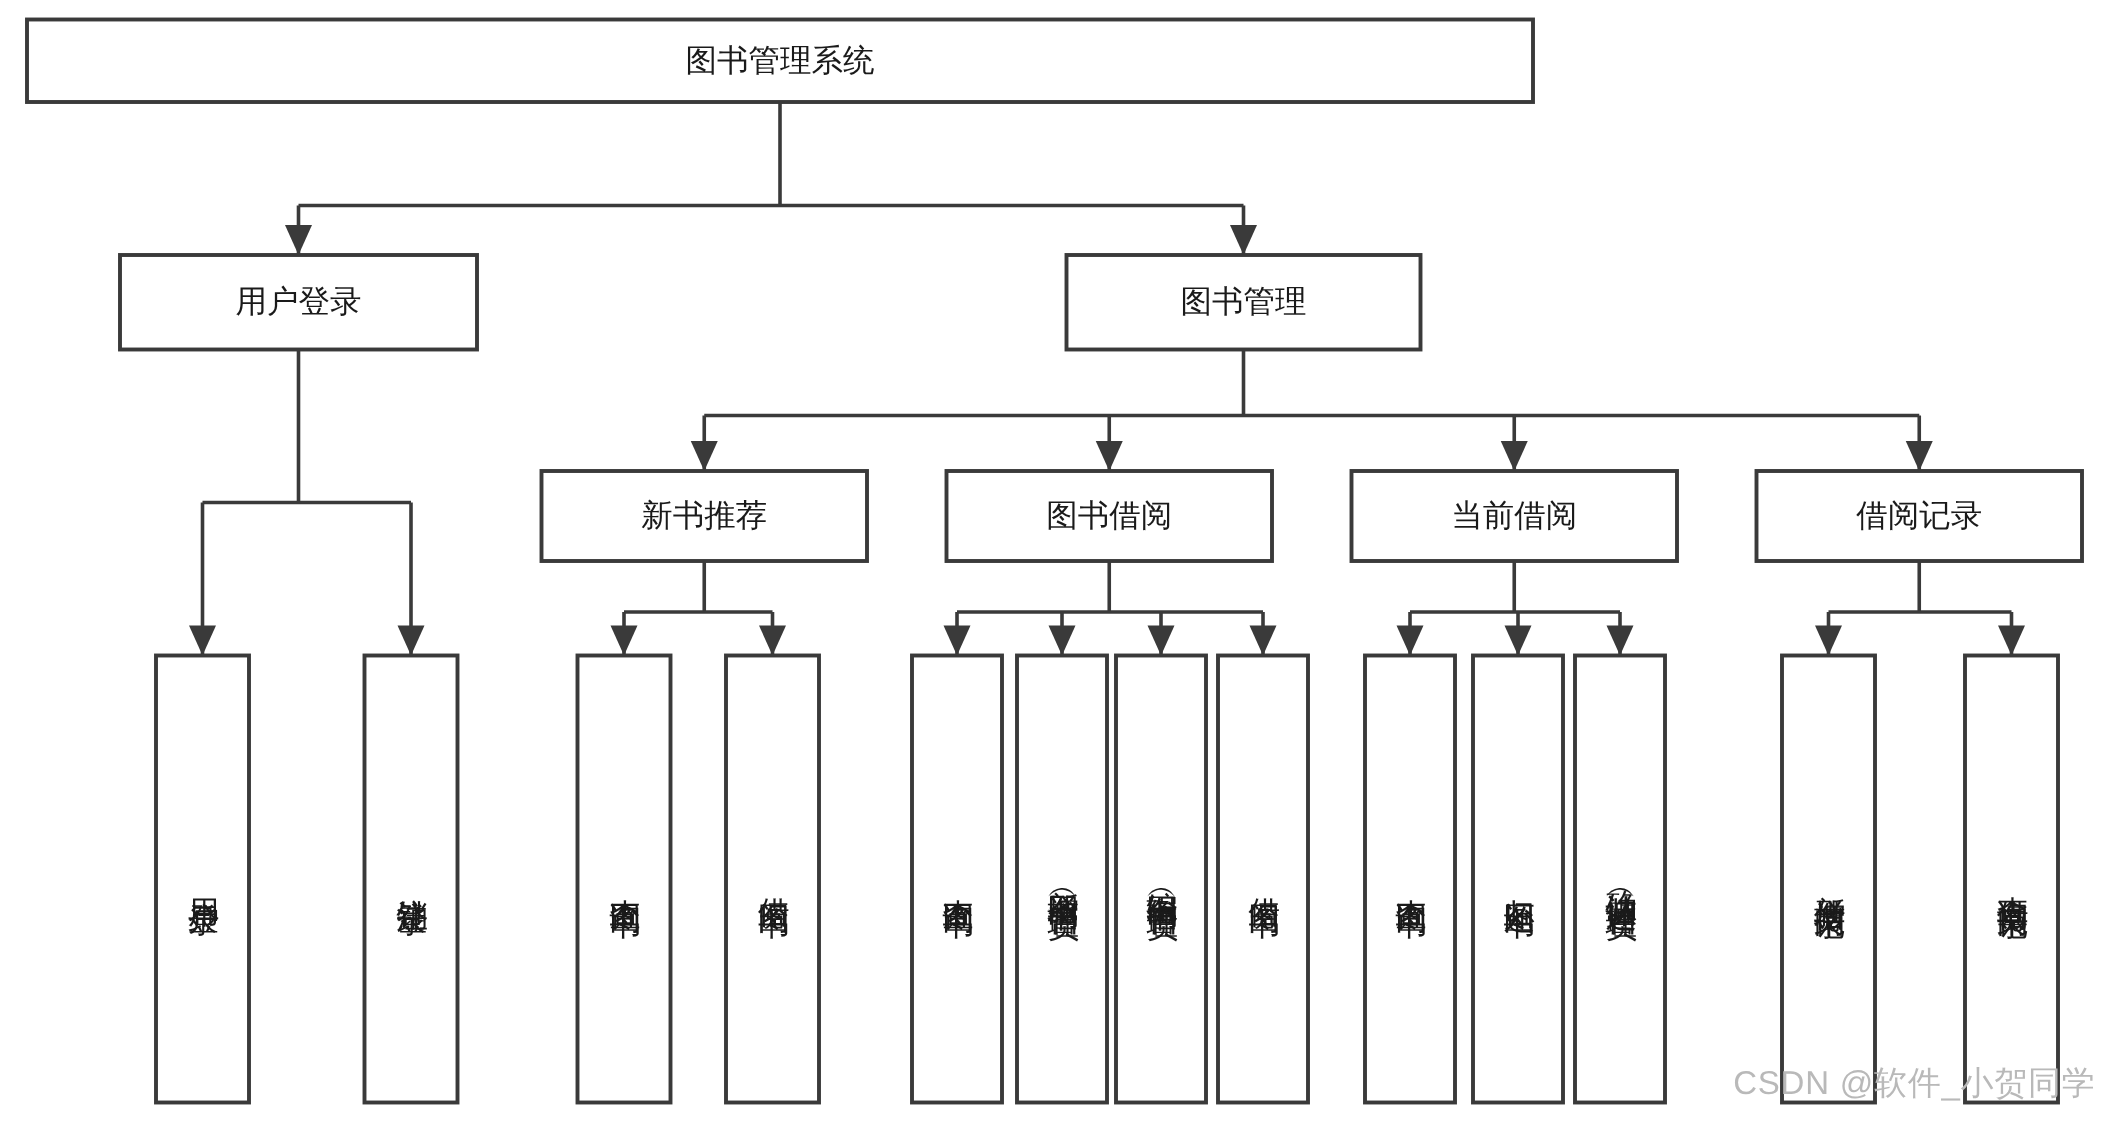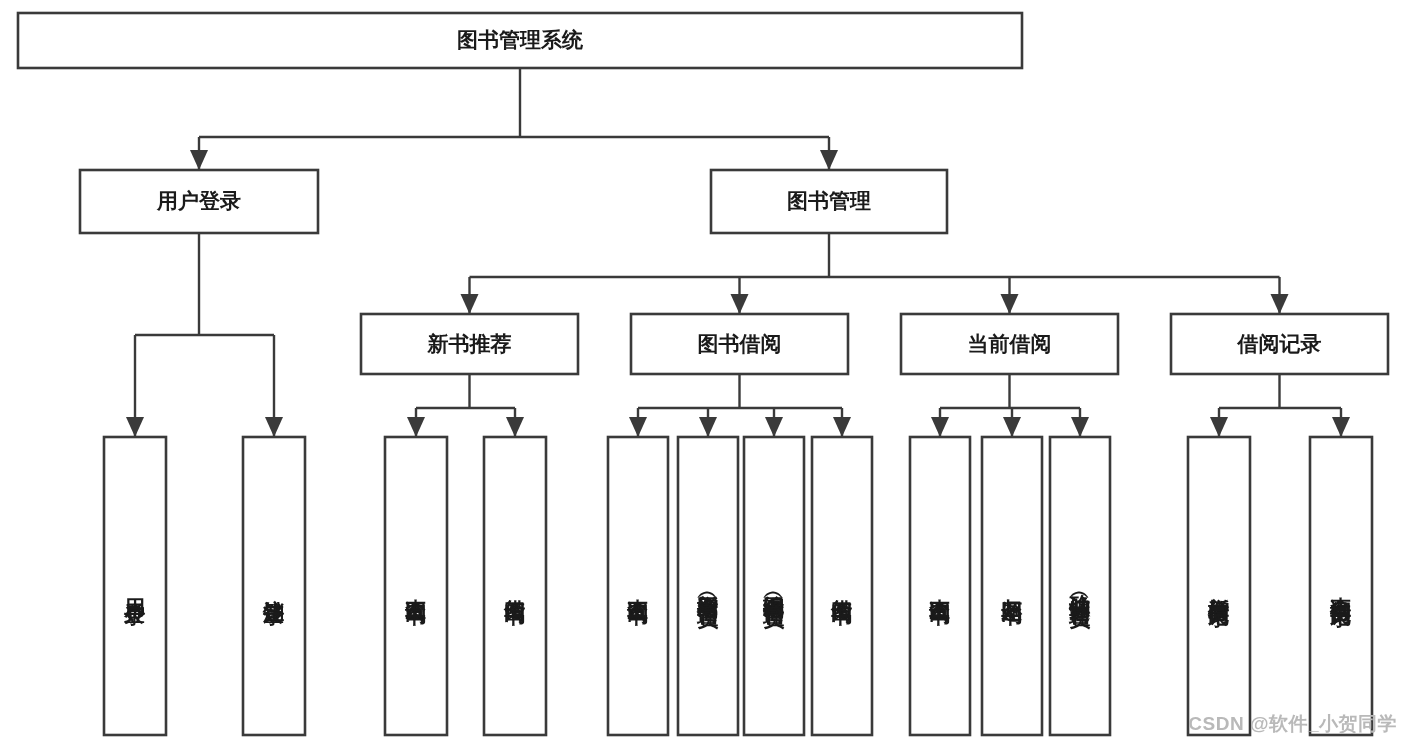--- a/index.html
+++ b/index.html
@@ -10,21 +10,20 @@
   }
   body {
     font-family: "Liberation Sans", "DejaVu Sans", sans-serif;
   }
   #diagram-root {
     position: relative;
     width: 1405px;
     height: 741px;
     background: #ffffff;
     overflow: hidden;
-    font-weight: bold;
   }
   svg#tree-svg {
     position: absolute;
     left: 0;
     top: 0;
     width: 1405px;
     height: 747px;
     display: block;
   }
   .node-box {
@@ -64,21 +63,21 @@
     display: flex;
     align-items: center;
     justify-content: center;
     pointer-events: none;
   }
   .watermark {
     position: absolute;
     right: 8px;
     bottom: 4px;
     font-family: "Liberation Sans", "DejaVu Sans", sans-serif;
-    font-size: 19px;
+    font-size: 22px;
     color: #b9b9b9;
     letter-spacing: 0.5px;
     white-space: nowrap;
   }
 </style>
 </head>
 <body>
 
 <div id="diagram-root">
 

